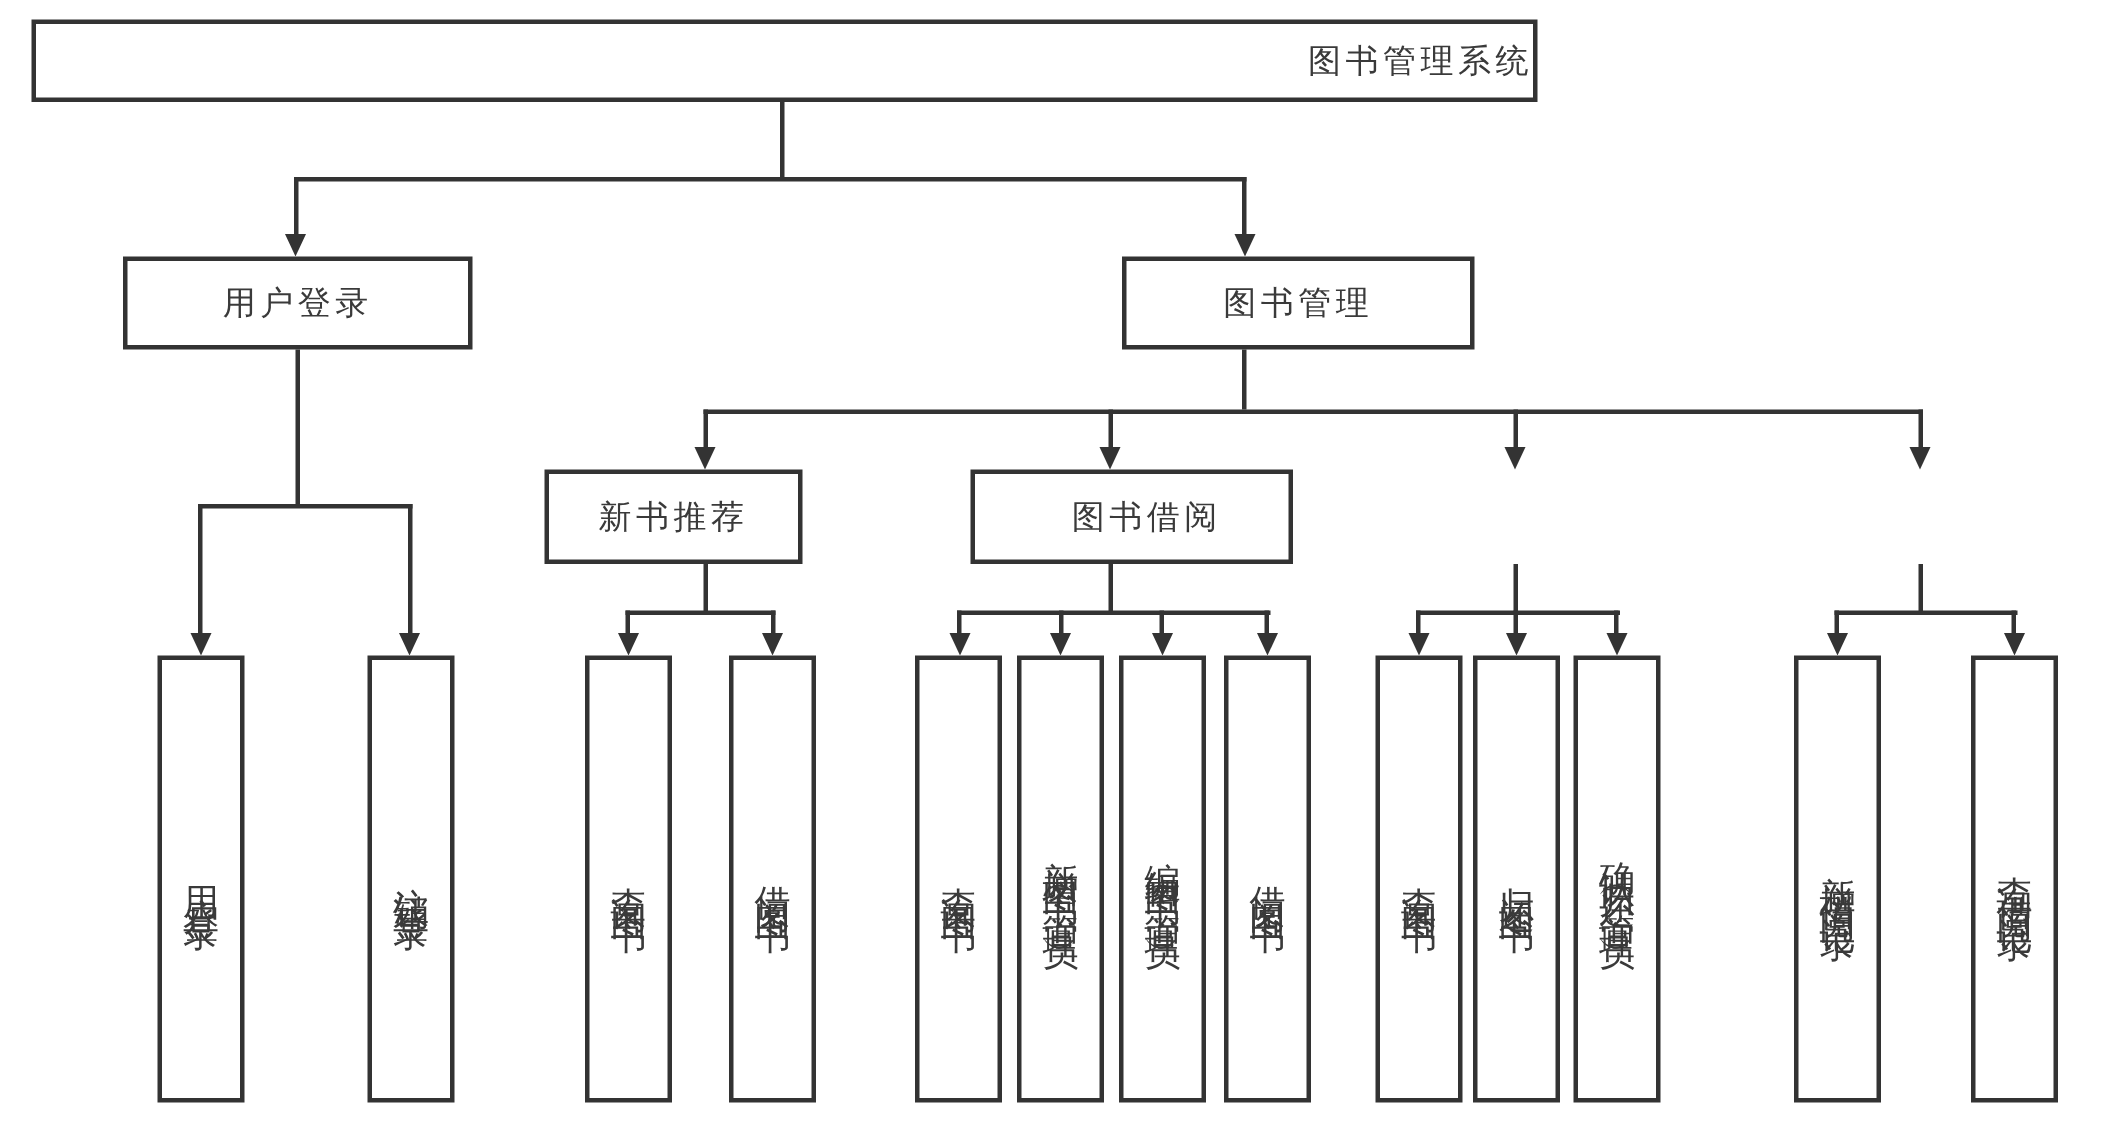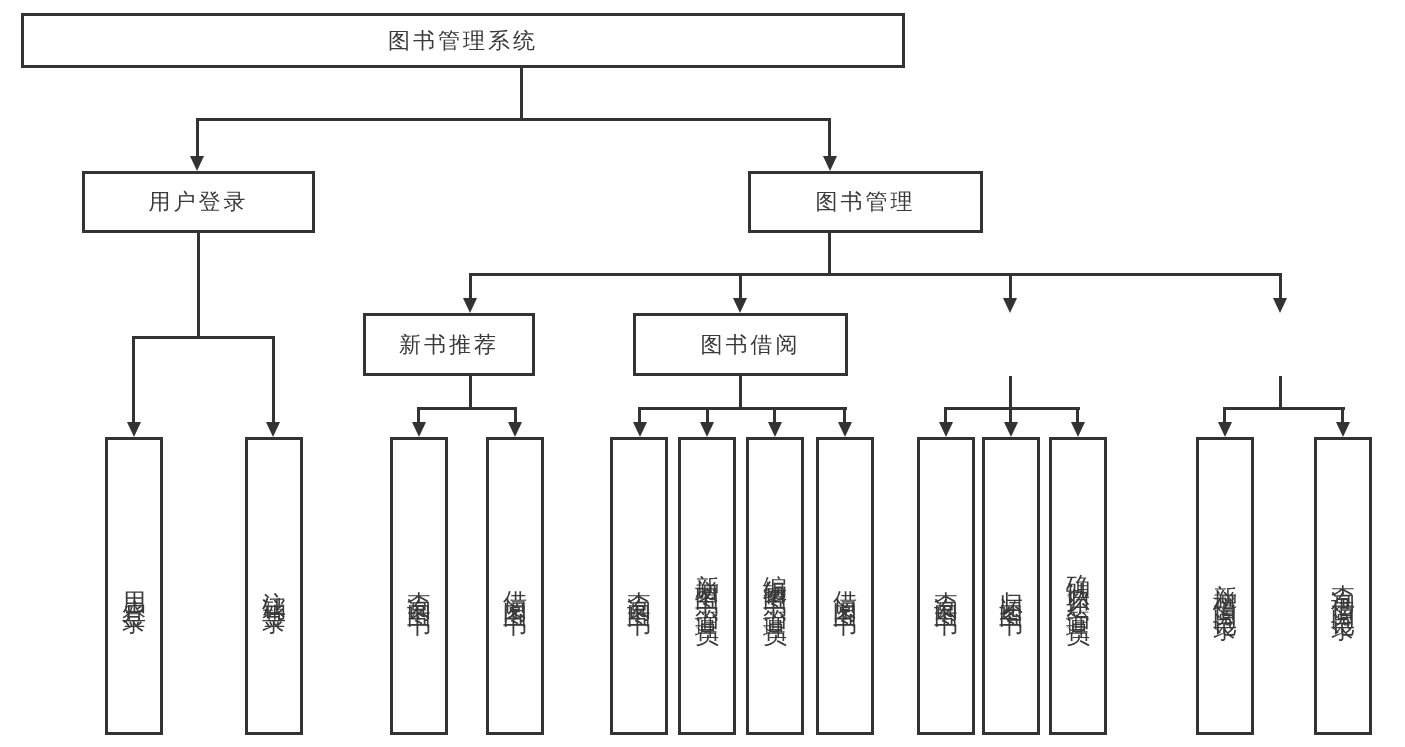--- a/index.html
+++ b/index.html
@@ -52,21 +52,21 @@
     color: #b9b9b9;
     z-index: 10;
     white-space: nowrap;
   }
 </style>
 </head>
 <body>
 
 <div id="canvas">
 
-  <div class="box hbox" style="left:21px; top:13px; width:884px; height:55px;">
+  <div class="box hbox" style="left:21px; top:13px; width:1004px; height:55px;justify-content:flex-end;">
     <span>图书管理系统</span>
   </div>
 
   <div class="v-line" style="left:520px; top:68px; width:3px; height:50px;"></div>
   <div class="h-line" style="left:196px; top:118px; width:635px; height:3px;"></div>
   <div class="v-line" style="left:196px; top:118px; width:3px; height:40px;"></div>
   <div class="arrow" style="left:190px; top:156px;"></div>
   <div class="v-line" style="left:828px; top:118px; width:3px; height:40px;"></div>
   <div class="arrow" style="left:823px; top:156px;"></div>
 
@@ -91,21 +91,21 @@
   <div class="v-line" style="left:739px; top:273px; width:3px; height:26px;"></div>
   <div class="arrow" style="left:733px; top:298px;"></div>
   <div class="v-line" style="left:1009px; top:273px; width:3px; height:26px;"></div>
   <div class="arrow" style="left:1003px; top:298px;"></div>
   <div class="v-line" style="left:1279px; top:273px; width:3px; height:26px;"></div>
   <div class="arrow" style="left:1273px; top:298px;"></div>
 
   <div class="box hbox" style="left:363px; top:313px; width:172px; height:63px;">
     <span>新书推荐</span>
   </div>
-  <div class="box hbox" style="left:633px; top:313px; width:215px; height:63px;padding-left:20px;">
+  <div class="box hbox" style="left:647px; top:313px; width:215px; height:63px;padding-left:20px;">
     <span>图书借阅</span>
   </div>
 
   <div class="v-line" style="left:469px; top:376px; width:3px; height:34px;"></div>
   <div class="h-line" style="left:417px; top:407px; width:100px; height:3px;"></div>
   <div class="v-line" style="left:417px; top:407px; width:3px; height:16px;"></div>
   <div class="arrow" style="left:412px; top:422px;"></div>
   <div class="v-line" style="left:514px; top:407px; width:3px; height:16px;"></div>
   <div class="arrow" style="left:508px; top:422px;"></div>
 

